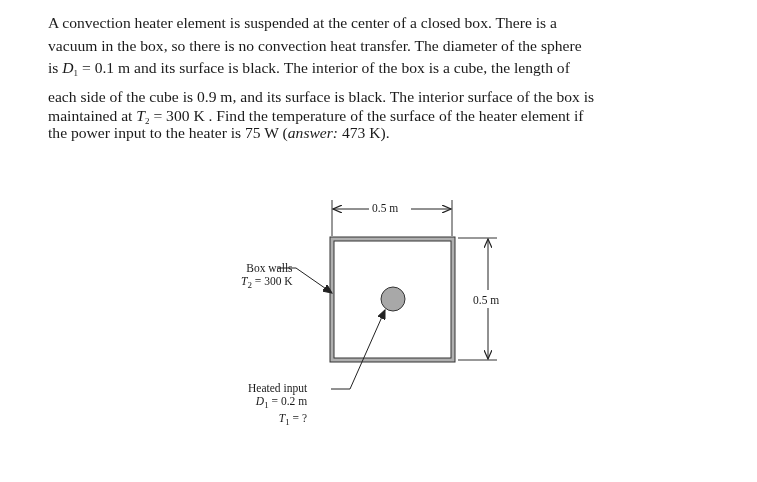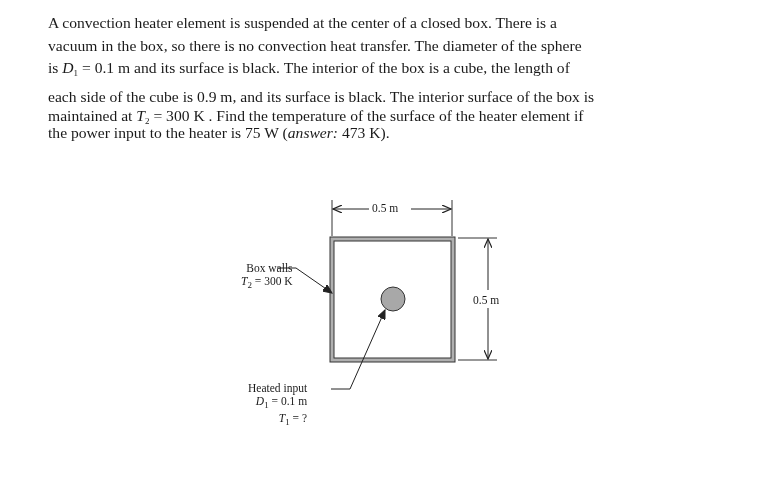--- a/index.html
+++ b/index.html
@@ -70,15 +70,15 @@
 <div class="lbl" style="left:371px; top:202px; background:#fff; padding:0 1px;">0.5 m</div>
 <div class="lbl" style="left:473px; top:293px; background:#fff; padding:1px 0;">0.5 m</div>
 
 <div class="lbl" style="left:217px; top:262px;margin-left:24px;">
   <div>Box walls</div>
   <div><i>T</i><sub>2</sub><span> = 300 K</span></div>
 </div>
 
 <div class="lbl" style="left:248px; top:382px;">
   <div>Heated input</div>
-  <div><i>D</i><sub>1</sub><span> = 0.1 m</span></div>
+  <div><i>D</i><sub>1</sub><span> = 0.2 m</span></div>
   <div><i>T</i><sub>1</sub><span> = ?</span></div>
 </div>
 
 </body></html>

